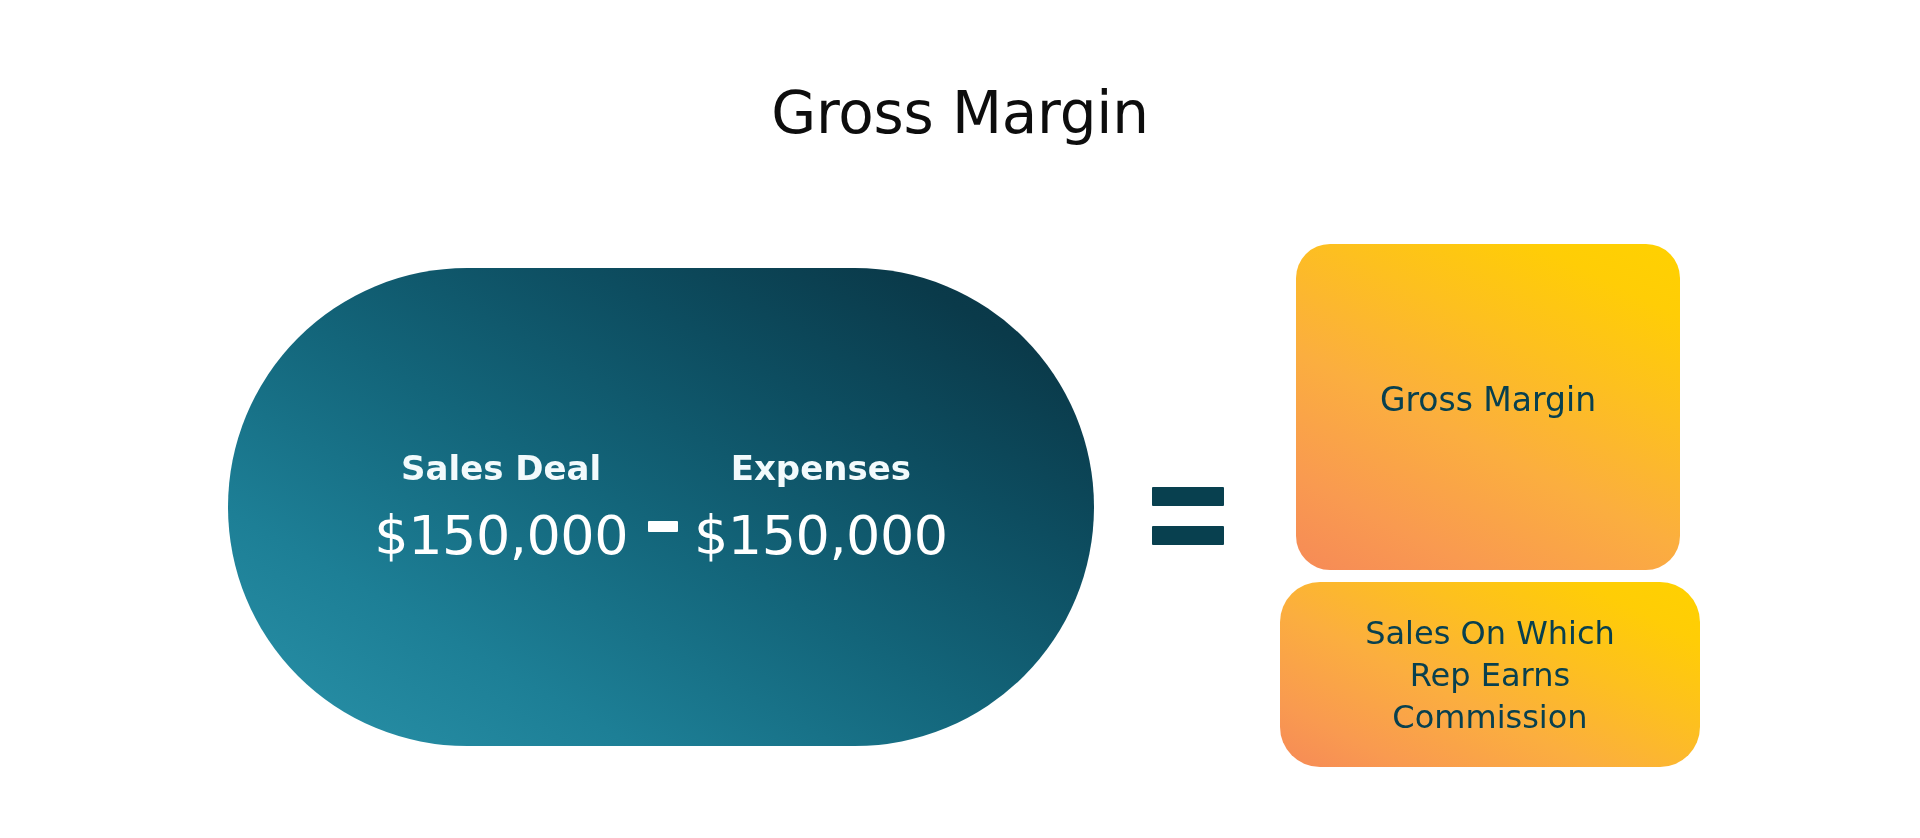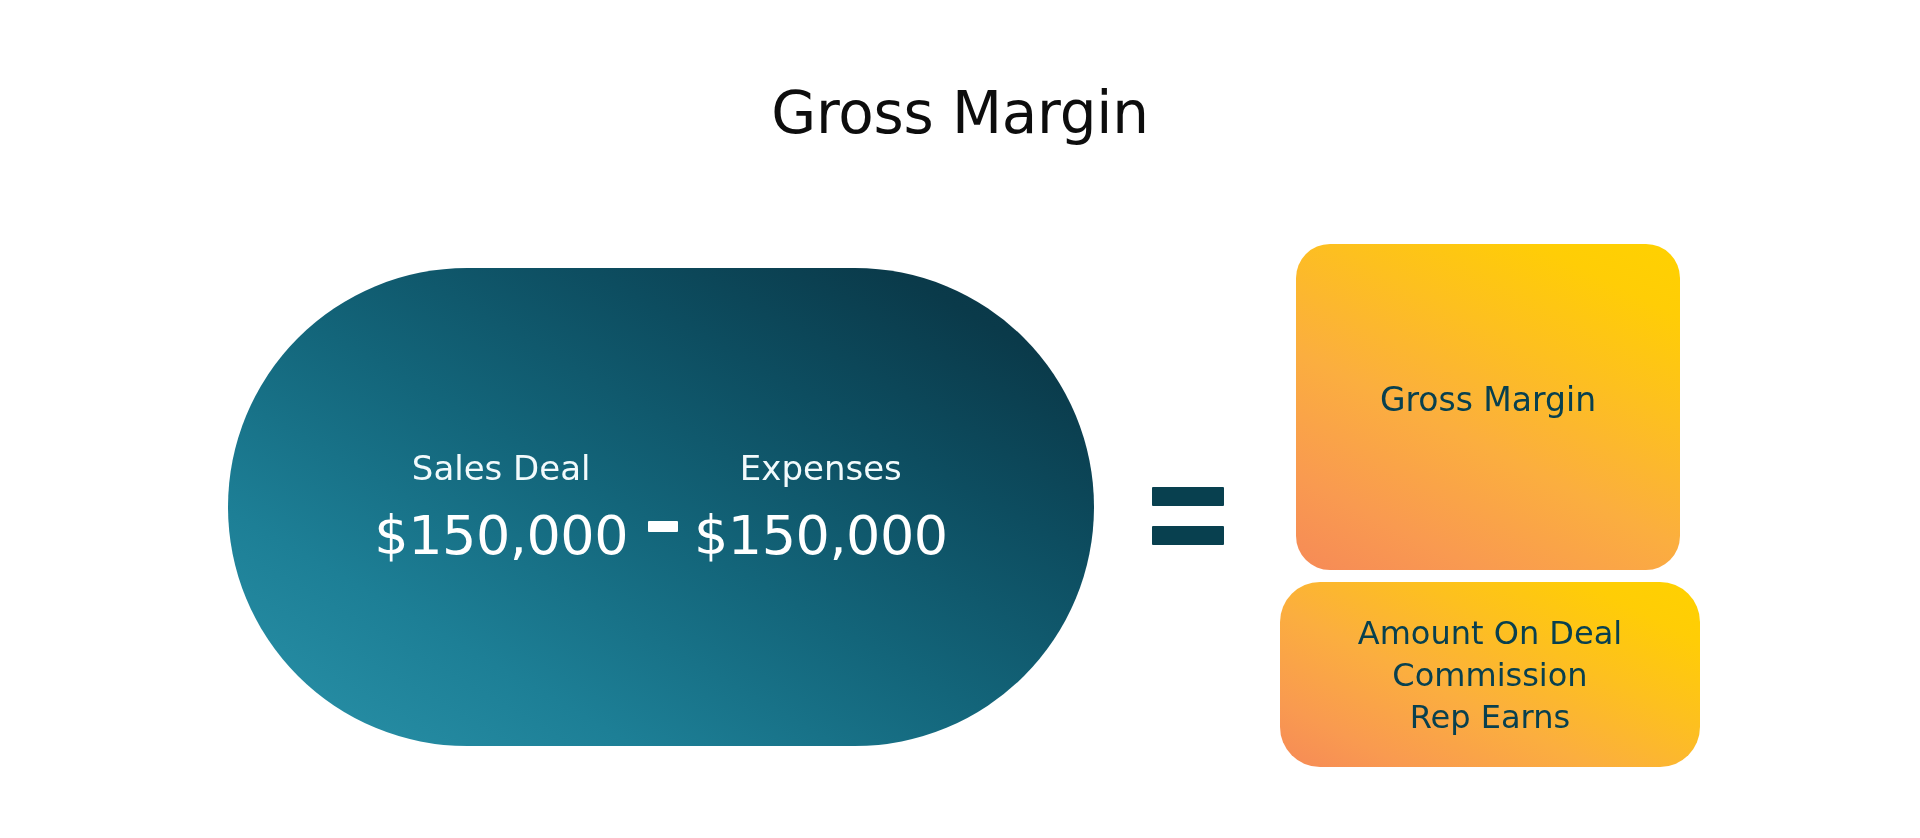--- a/index.html
+++ b/index.html
@@ -69,21 +69,21 @@
   .term {
     display: flex;
     flex-direction: column;
     align-items: center;
     justify-content: center;
     color: #ffffff;
   }
   .term-label {
     font-size: 34px;
     line-height: 42px;
-    font-weight: 400;
+    font-weight: 700;
     color: #f2fafc;
     margin-bottom: 16px;
     white-space: nowrap;
   }
   .term-value {
     font-size: 54px;
     line-height: 62px;
     font-weight: 400;
     color: #ffffff;
     white-space: nowrap;
@@ -222,19 +222,19 @@
     <span class="equals-bar top"></span>
     <span class="equals-bar bottom"></span>
   </div>
 
   <div class="result-card card-gross-margin">
     <div class="card-label">Gross Margin</div>
   </div>
 
   <div class="result-card card-commission">
     <div class="card-caption">
-      <span class="caption-line">Amount On Deal</span>
+      <span class="caption-line">Sales On Which</span>
+      <span class="caption-line">Rep Earns</span>
       <span class="caption-line">Commission</span>
-      <span class="caption-line">Rep Earns</span>
     </div>
   </div>
 
 </div>
 
 </body></html>

